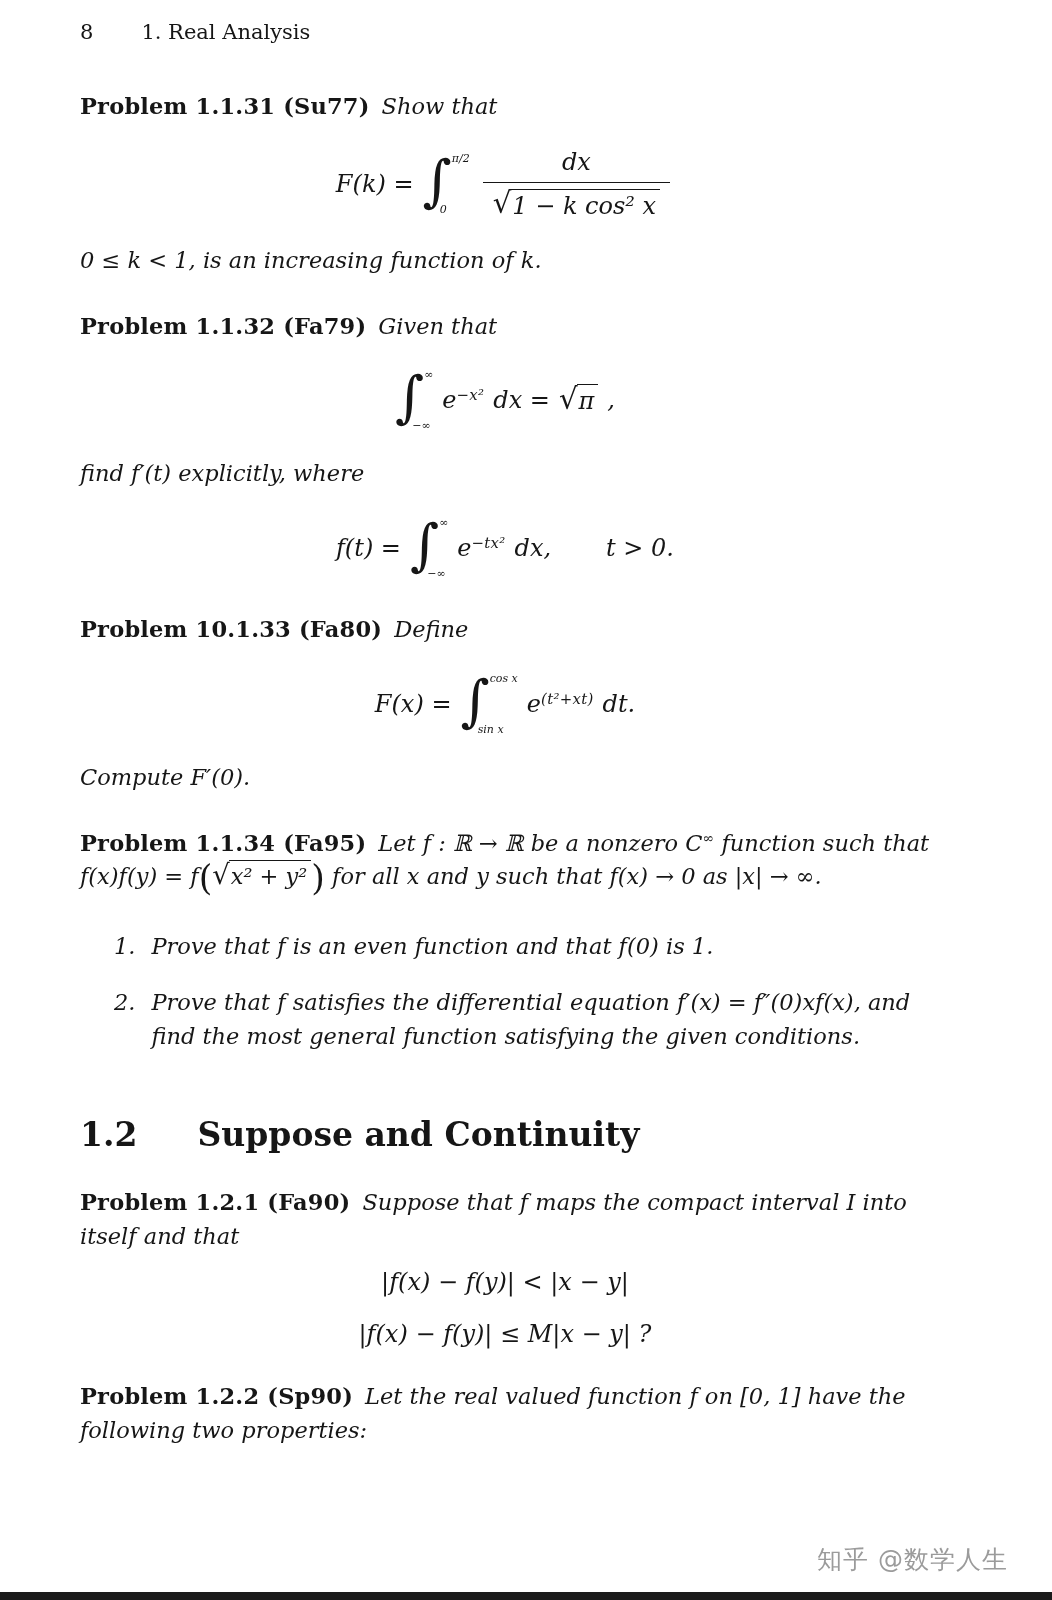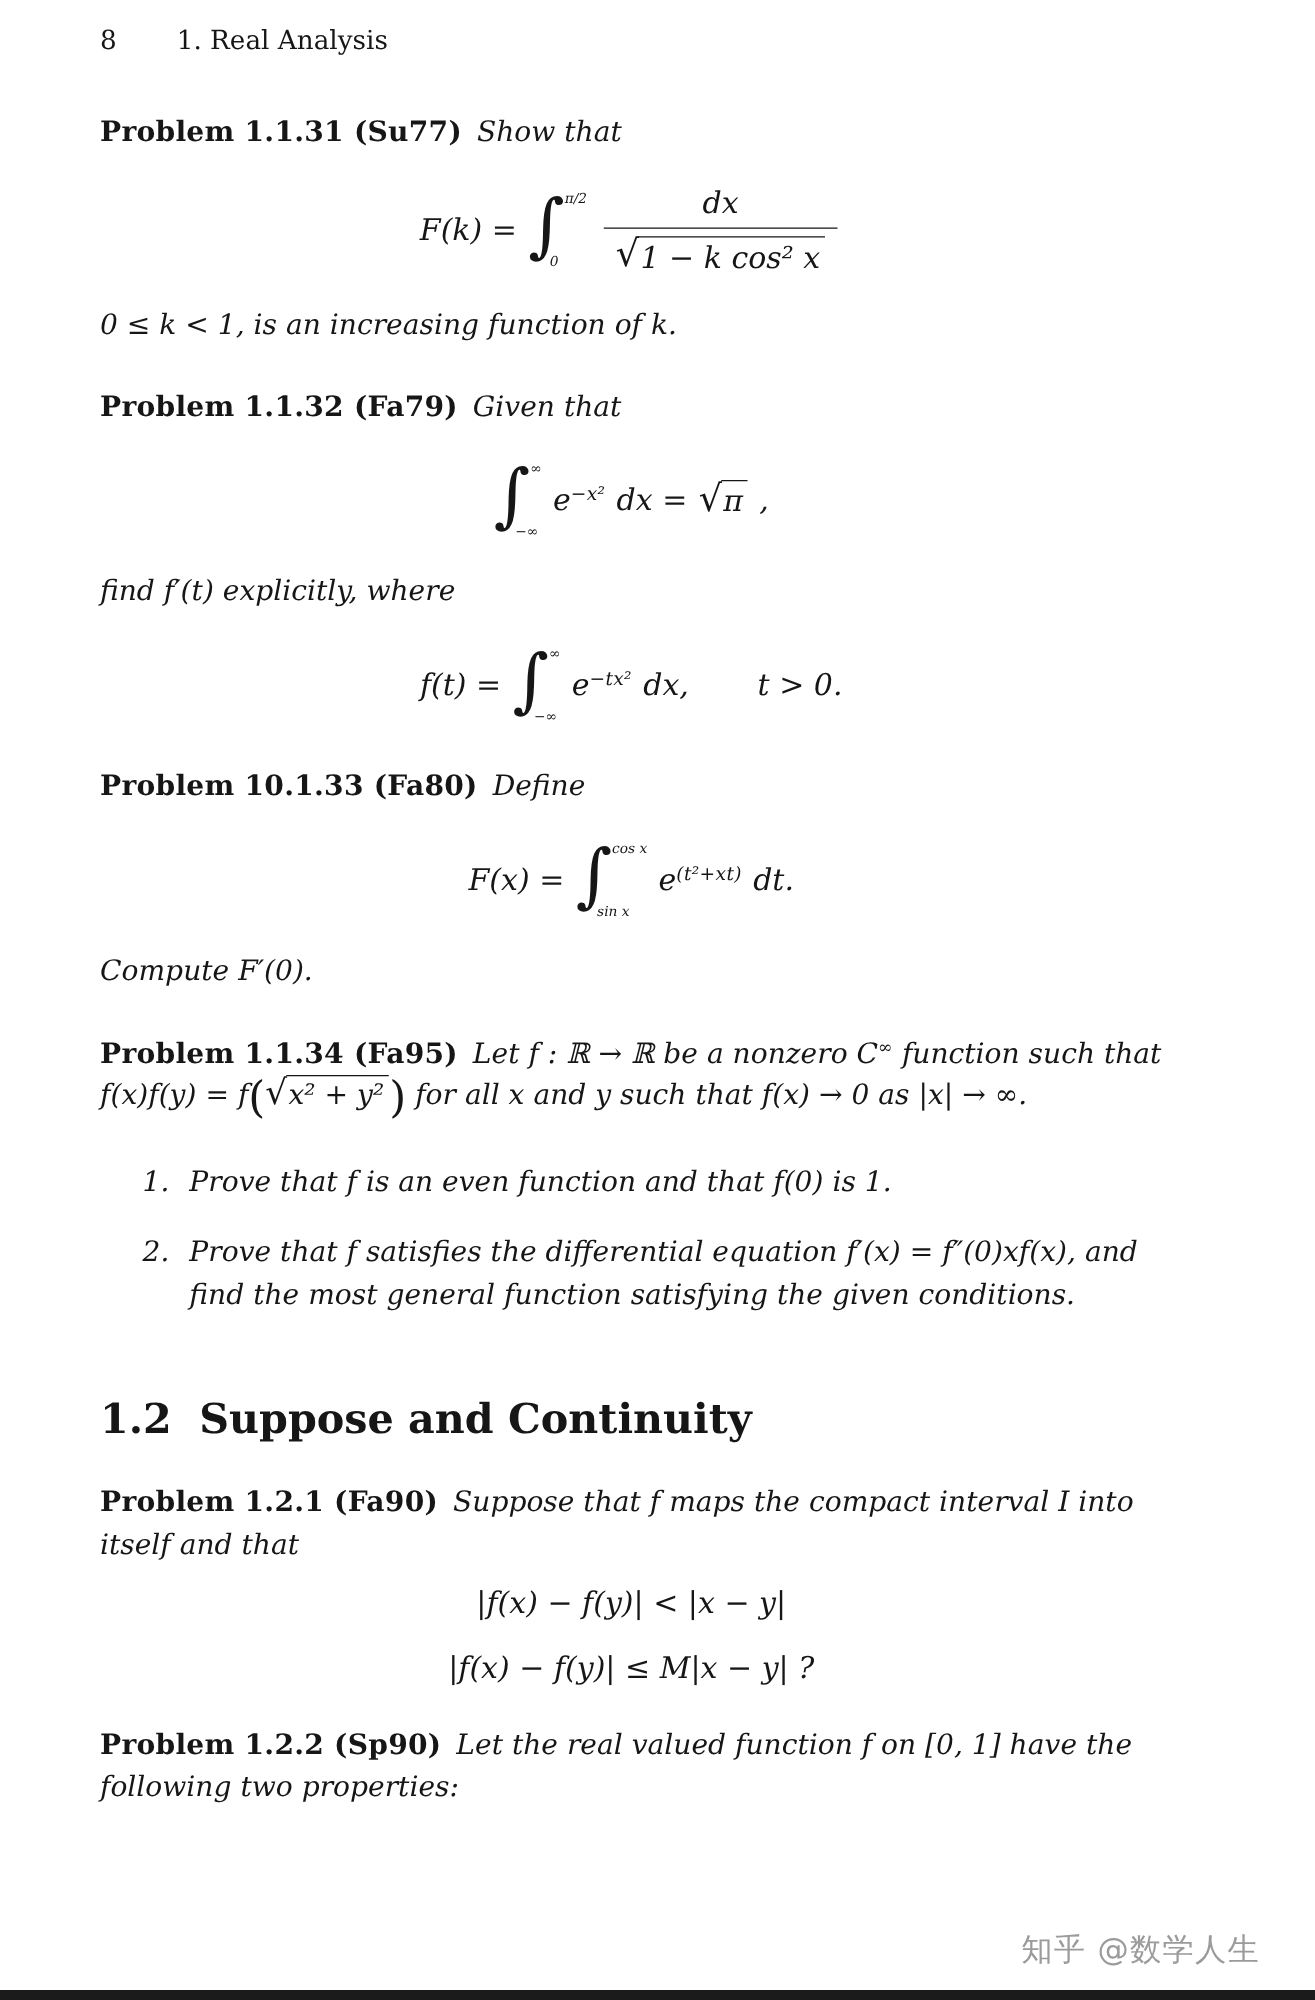--- a/index.html
+++ b/index.html
@@ -49,21 +49,21 @@
   sup.exp { font-size: 0.62em; vertical-align: 0.55em; letter-spacing: 0.3px; margin-top: 31px; }
   .cond { margin-left: 46px; }
 
   .bigp { font-style: normal; font-size: 1.55em; line-height: 0; vertical-align: -0.18em; }
   .inline-rad { white-space: nowrap; }
 
   .plist { margin: 36px 0 0 34px; font-size: 22.5px; font-style: italic; }
   .plist .item { display: flex; gap: 16px; margin-top: 22px; line-height: 1.5; }
   .li-num { flex: 0 0 auto; }
 
-  .section-head { display: flex; gap: 22px; font-size: 33px; font-weight: 700; margin: 62px 0 8px; }
+  .section-head { display: flex; gap: 60px; font-size: 33px; font-weight: 700; margin: 62px 0 8px; }
 
   .watermark {
     position: absolute; right: 44px; bottom: 24px;
     font-family: "DejaVu Sans", "Liberation Sans", sans-serif;
     font-size: 25px; color: #9b9b9b; letter-spacing: 1px;
   }
   .bottom-bar { position: absolute; left: 0; bottom: 0; width: 100%; height: 8px; background: #1b1b1b; }
 </style>
 </head>
 <body>

